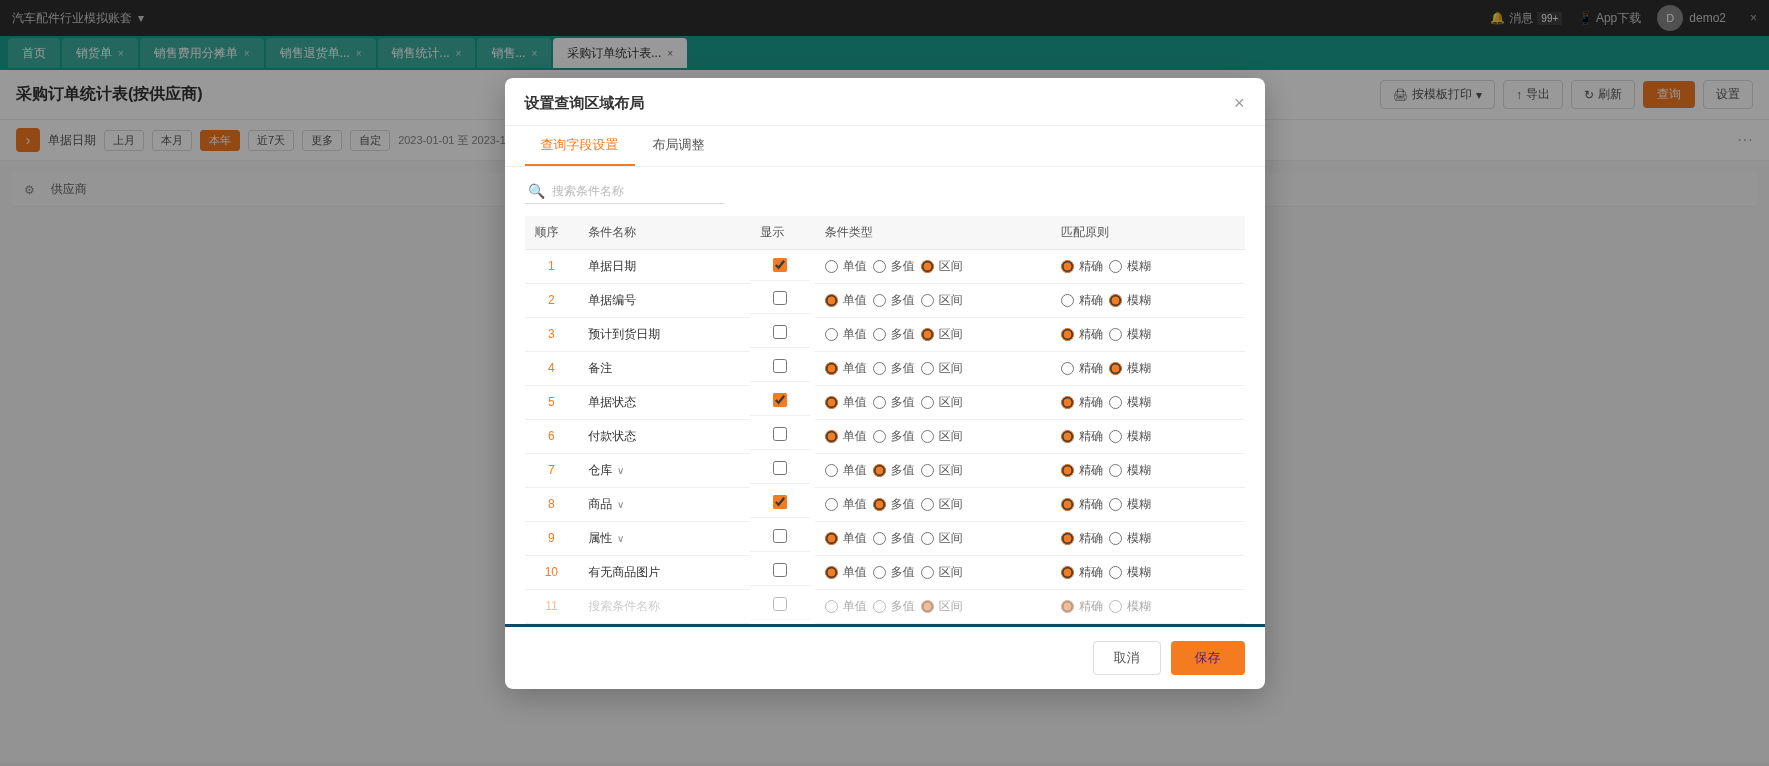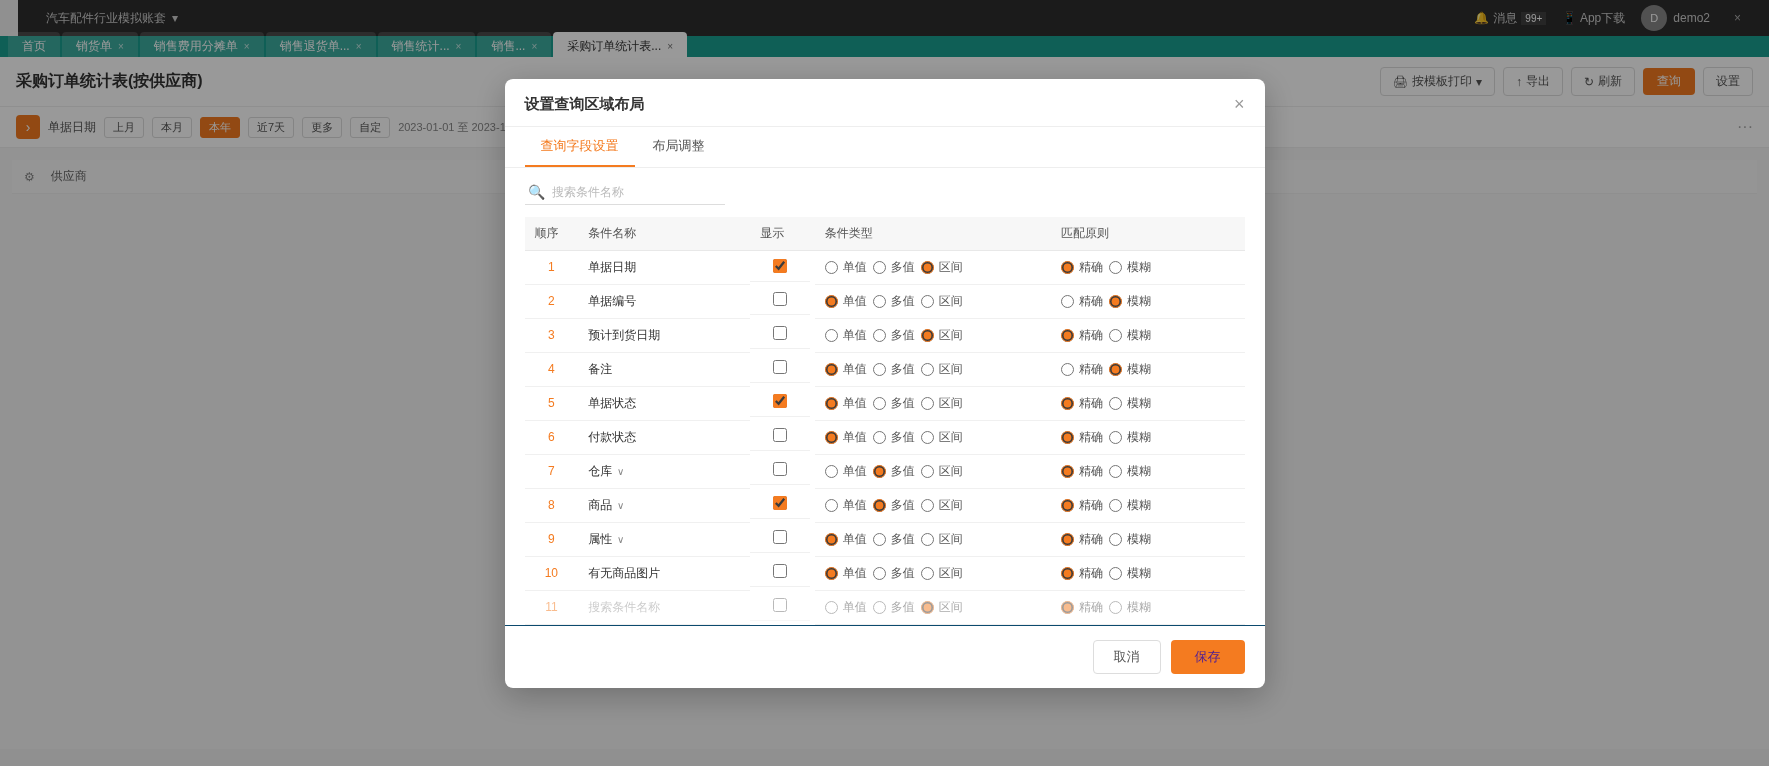--- a/index.html
+++ b/index.html
@@ -5,35 +5,34 @@
     * { box-sizing: border-box; margin: 0; padding: 0; }
     body { font-family: 'Microsoft YaHei', Arial, sans-serif; font-size: 13px; background: #f0f0f0; overflow: hidden; }
 
     
     .top-bar {
       background: #2d2d2d;
       height: 36px;
       display: flex;
       align-items: center;
       justify-content: space-between;
-      padding: 0 28px;
+      padding: 0 12px;
       color: #ccc;
-      margin-left: 18px;
     }
     .top-bar-left { font-size: 12px; display: flex; align-items: center; gap: 6px; }
     .top-bar-right { display: flex; align-items: center; gap: 16px; font-size: 12px; }
     .top-bar-right .notif { display: flex; align-items: center; gap: 4px; }
     .badge { background: #404040; color: white; border-radius: 0; font-size: 10px; padding: 1px 4px; }
     .avatar { width: 26px; height: 26px; border-radius: 50%; background: #888; display: inline-flex; align-items: center; justify-content: center; color: white; font-size: 11px; }
     .close-x { cursor: pointer; color: #aaa; margin-left: 8px; }
 
     
     .tab-bar {
       background: #1a9e8f;
-      height: 21px;
+      height: 34px;
       display: flex;
       align-items: center;
       padding: 0 8px;
       gap: 2px;
     }
     .tab-item {
       background: rgba(255,255,255,0.15);
       color: white;
       padding: 4px 14px;
       border-radius: 4px 4px 0 0;
@@ -211,21 +210,21 @@
 
     
     .modal-table-wrap::-webkit-scrollbar { width: 6px; }
     .modal-table-wrap::-webkit-scrollbar-thumb { background: #ddd; border-radius: 3px; }
 
     .modal-footer {
       padding: 14px 20px;
       display: flex;
       justify-content: flex-end;
       gap: 10px;
-      border-top: 1px solid #0c4a6e;
+      border-top: 3px solid #0c4a6e;
     }
     .btn-cancel { border: 1px solid #ddd; background: white; padding: 7px 20px; border-radius: 4px; cursor: pointer; font-size: 13px; color: #555; }
     .btn-save { background: #f47b20; color: #4c1d95; border: none; padding: 7px 24px; border-radius: 4px; cursor: pointer; font-size: 13px; }
 
     .dropdown-arrow { font-size: 10px; color: #888; margin-left: 2px; }
 
     
     .table-header-row {
       background: #f9f9f9;
       padding: 8px 12px;

